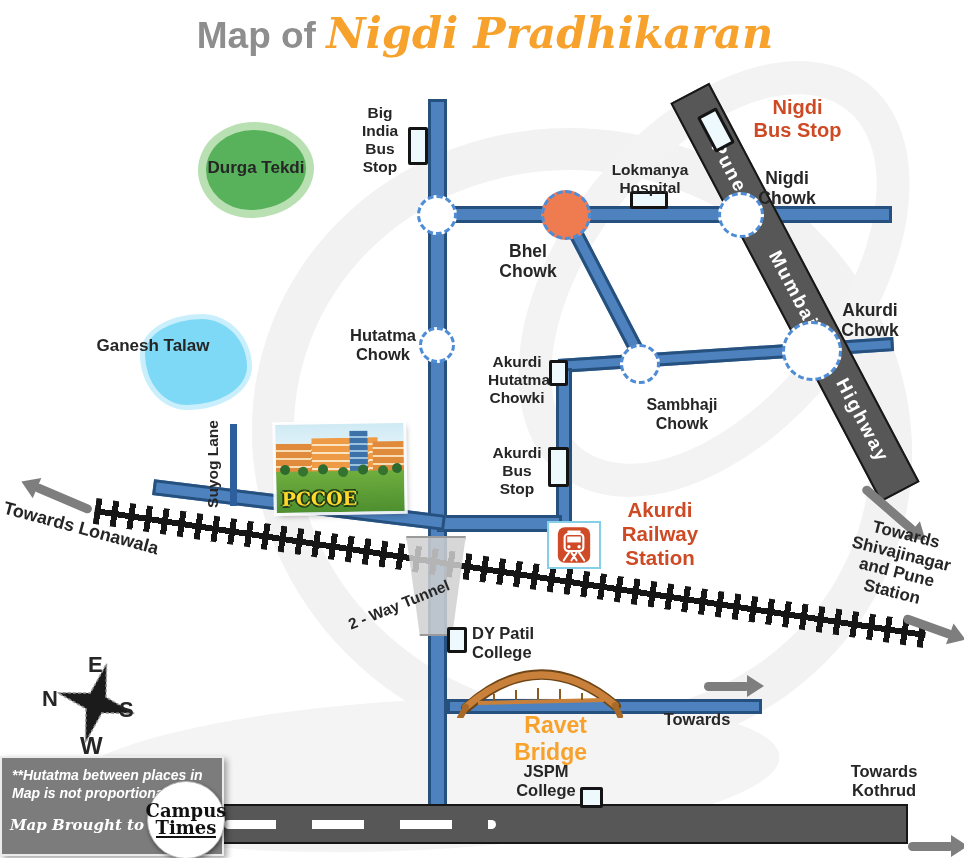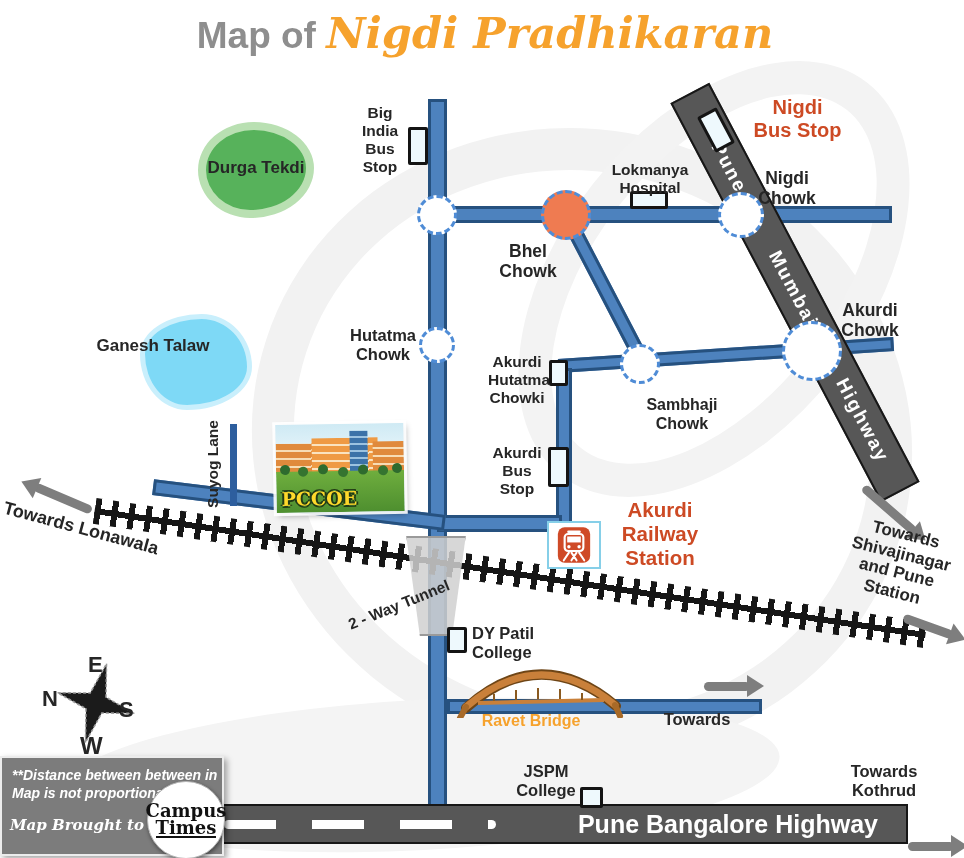--- a/index.html
+++ b/index.html
@@ -74,21 +74,20 @@
     <span class="hwy-label" style="top:55px;">Pune</span>
     <span class="hwy-label" style="top:178px;">Mumbai</span>
     <span class="hwy-label" style="top:322px;">Highway</span>
   </div>
 
   <div class="stoprect" style="left:705px;top:110px;width:22px;height:40px;transform:rotate(-28deg);"></div>
 
   <div class="hwy-dark" style="left:208px;top:804px;width:700px;height:40px;z-index:5;">
     <div style="position:absolute;left:14px;top:14px;width:272px;height:9px;border-radius:5px;
                 background:repeating-linear-gradient(90deg,#fff 0 52px,transparent 52px 88px);"></div>
-    <span style="position:absolute;right:28px;top:4px;color:#fff;font-weight:700;font-size:25px;">Pune Bangalore Highway</span>
   </div>
 
   <div class="arrow" style="left:32px;top:494px;width:62px;transform:rotate(-157deg);"></div>
   <div class="arrow" style="left:855px;top:505px;width:68px;transform:rotate(41deg);"></div>
   <div class="arrow" style="left:902px;top:622px;width:52px;transform:rotate(20deg);"></div>
   <div class="arrow" style="left:704px;top:682px;width:46px;"></div>
   <div class="arrow" style="left:908px;top:842px;width:46px;"></div>
 
   <div class="blob" style="left:198px;top:122px;width:116px;height:96px;background:#57B25B;border:8px solid #b9e0b2;
               border-radius:48% 52% 55% 45% / 50% 48% 52% 50%;"></div>
@@ -245,42 +244,42 @@
     <span>Towards</span>
     <span>Shivajinagar</span>
     <span>and Pune Station</span>
     </div>
 
   <div class="lbl" style="left:472px;top:624px;width:76px;font-size:16.5px;text-align:left;">
     <span>DY Patil</span>
     <span>College</span>
     </div>
 
-  <div class="lbl orange" style="left:475px;top:712px;width:112px;font-size:16px;">
+  <div class="lbl orange" style="left:475px;top:712px;width:112px;font-size:23px;text-align:right;">
     <span>Ravet Bridge</span>
     </div>
 
   <div class="lbl" style="left:645px;top:710px;width:104px;font-size:16.5px;">
     <span>Towards</span>
     </div>
 
   <div class="lbl" style="left:514px;top:762px;width:64px;font-size:16.5px;">
     <span>JSPM</span>
     <span>College</span>
     </div>
 
   <div class="lbl" style="left:848px;top:762px;width:72px;font-size:16.5px;">
     <span>Towards</span>
     <span>Kothrud</span>
     </div>
 
   <div style="position:absolute;left:0;top:756px;width:224px;height:100px;background:#7c7c7c;border:2px solid #ececec;
               box-sizing:border-box;box-shadow:3px 3px 6px rgba(0,0,0,.35);z-index:20;">
     <div style="position:absolute;left:10px;top:8px;color:#fff;font-style:italic;font-weight:700;font-size:14px;line-height:1.3;">
-      <span style="display:block;">**Distance between between in</span>
+      <span style="display:block;">**Hutatma between places in</span>
       <span style="display:block;">Map is not proportionate**</span>
     </div>
     <div style="position:absolute;left:8px;top:58px;color:#fff;font-family:'DejaVu Serif',serif;font-style:italic;font-weight:700;
                 font-size:15px;white-space:nowrap;">
       <span>Map Brought to you by -</span>
     </div>
   </div>
   <div style="position:absolute;left:147px;top:781px;width:76px;height:76px;border-radius:50%;background:#fff;border:1px solid #b5b5b5;
               box-shadow:1px 2px 4px rgba(0,0,0,.45);z-index:21;display:flex;flex-direction:column;align-items:center;justify-content:center;
               font-family:'DejaVu Serif',serif;font-weight:700;color:#111;line-height:0.95;">

